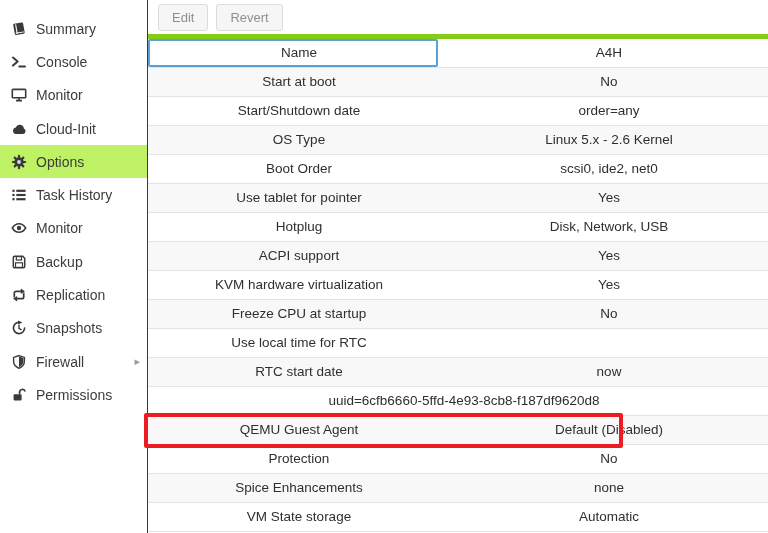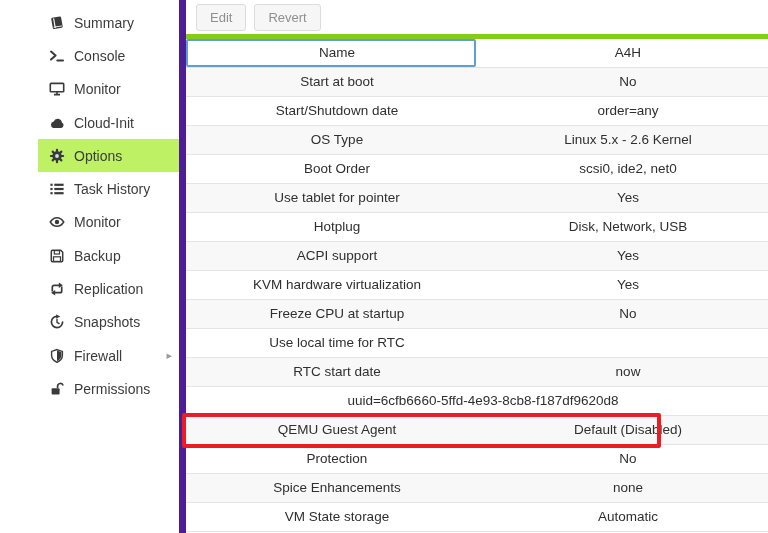--- a/index.html
+++ b/index.html
@@ -2,21 +2,21 @@
 <html><head>
 <meta charset="utf-8">
 <style>
   * { margin:0; padding:0; box-sizing:border-box; }
   html,body { width:768px; height:533px; overflow:hidden; background:#fff;
     font-family:"Liberation Sans", sans-serif; color:#2f2f2f; }
   .app { display:flex; width:768px; height:533px; }
 
   
   .sidebar { width:148px; min-width:148px; height:100%; background:#fff;
-    border-right:7px solid #4c1d95; padding-top:6px;margin-left:38px; }
+    border-right:1px solid #4c1d95; padding-top:12px; }
   .side-item { height:33.3px; display:flex; align-items:center; gap:9px;
     padding-left:10px; position:relative; cursor:pointer; font-size:14px; color:#3c3c3c; }
   .side-item.selected { background:#bef264; }
   .side-icon { width:17px; height:16px; display:flex; align-items:center;
     justify-content:center; flex:none; }
   .side-icon svg { display:block; }
   .chev { position:absolute; right:7px; color:#9b9b9b; font-size:11px; line-height:1; }
 
   
   .main { flex:1; display:flex; flex-direction:column; min-width:0; }

